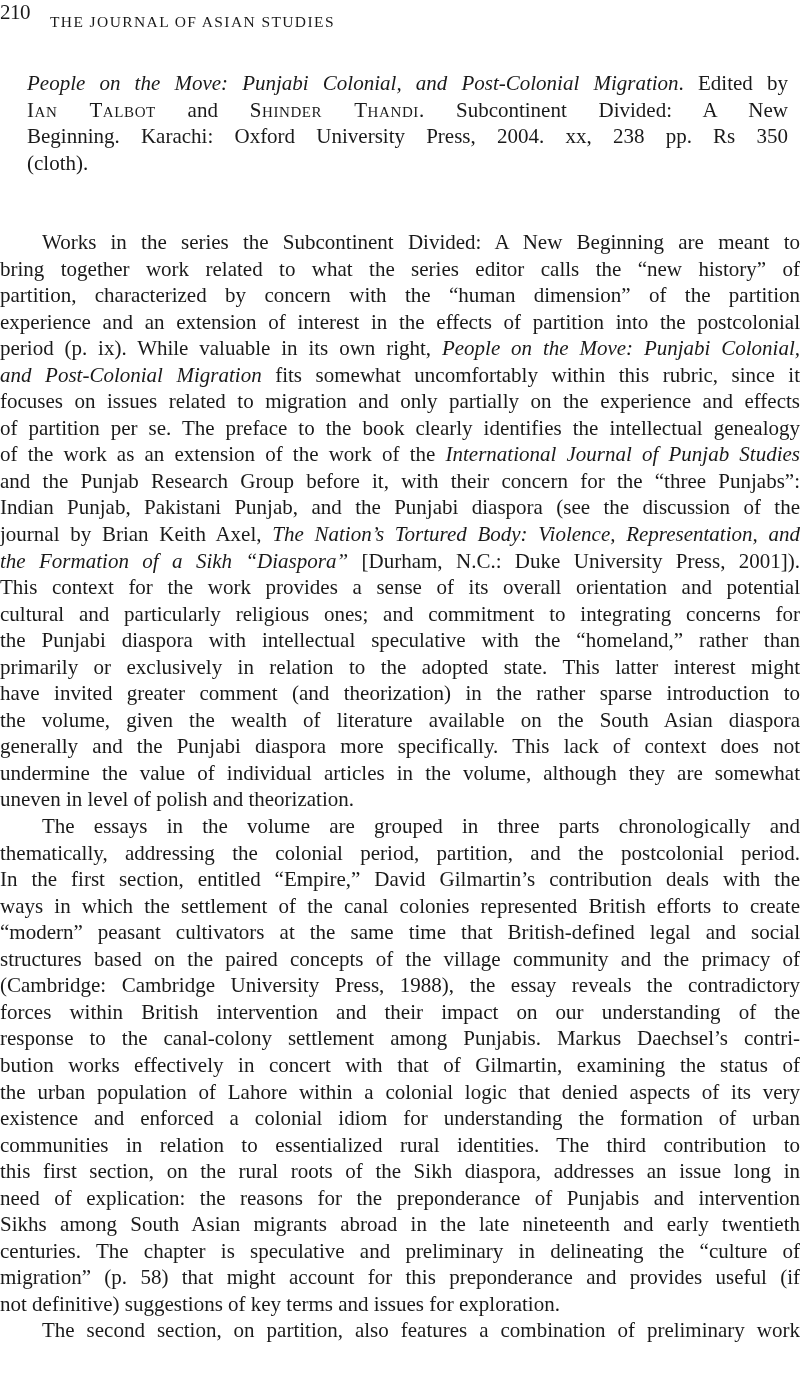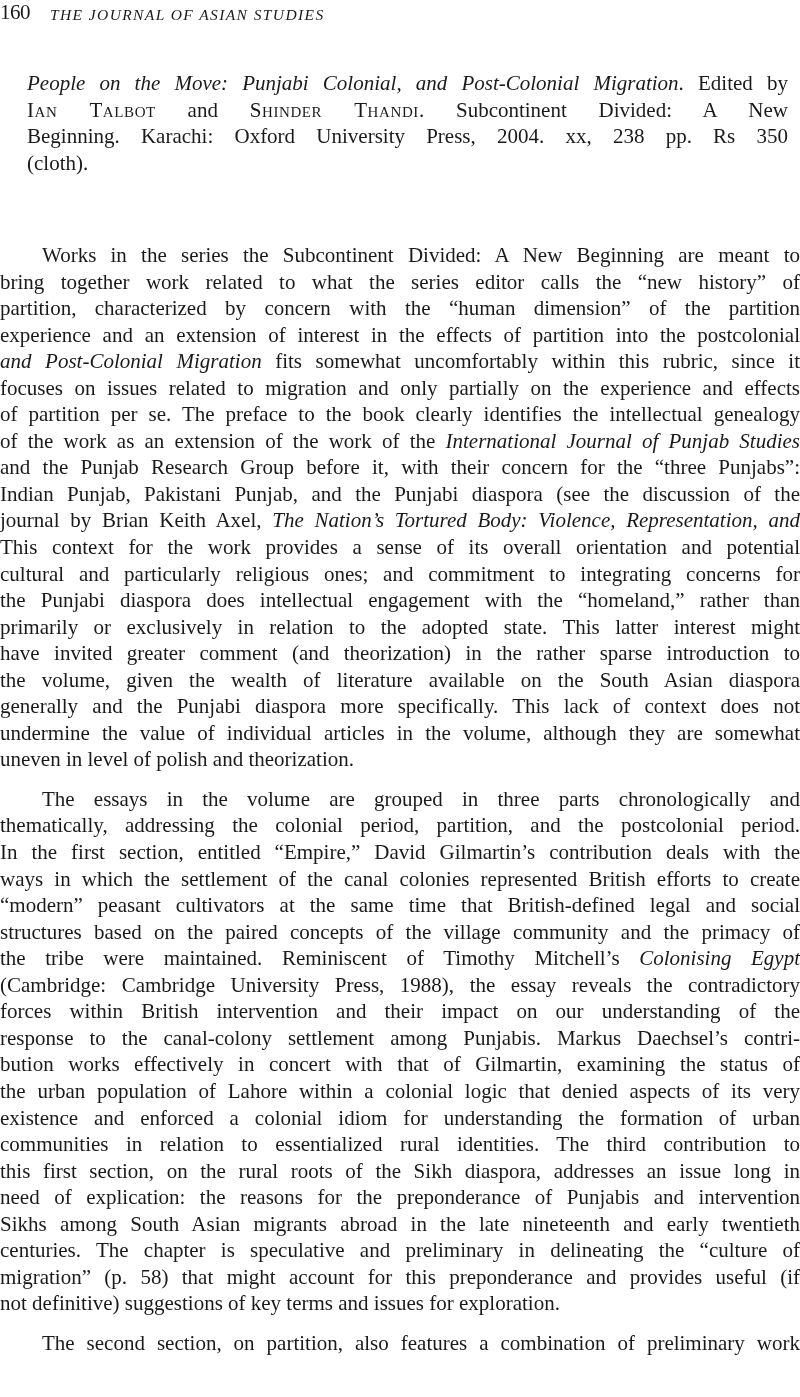--- a/index.html
+++ b/index.html
@@ -7,89 +7,90 @@
     width: 800px; height: 1397px; position: relative; overflow: hidden;
     font-family: "Liberation Serif", "DejaVu Serif", serif;
     color: #1a1a1a;
   }
   .running-head {
     position: absolute; left: 0; top: 0; width: 800px; height: 26px;
     font-size: 20px; line-height: 24px;
   }
   .page-num { position: absolute; left: 0; top: 0; font-size: 21px; letter-spacing: -0.5px; }
   .journal-title {
-    position: absolute; left: 50px; top: 3px; font-size: 15.5px;
-    letter-spacing: 1.4px; text-transform: uppercase; font-style: italic;
+    position: absolute; left: 50px; top: 10px; font-size: 15.5px;
+    letter-spacing: 1.4px; text-transform: uppercase;
   }
   .citation {
     position: absolute; left: 27px; top: 70px; width: 761px;
     font-size: 21px; line-height: 26.7px;
   }
   .body {
     position: absolute; left: 0; top: 229px; width: 800px;
     font-size: 21px; line-height: 26.55px;
   }
   .ln {
     display: block; white-space: nowrap; text-align: justify; text-align-last: justify;
     height: 26.55px; overflow: visible;
   }
   .citation .ln { height: 26.7px; }
   .ln.last { text-align-last: left; }
-  .ln.indent { padding-left: 42px; margin-top: 13px; }
+  .ln.indent { padding-left: 42px; }
   .citation .ln { width: 761px; }
   .body .ln { width: 800px; box-sizing: border-box; }
   i, .it { font-style: italic; }
   .sc { font-variant: small-caps; letter-spacing: 0.6px; }
 </style>
 </head>
 <body>
 
 <header class="running-head">
-  <span class="page-num">160</span>
+  <span class="page-num">210</span>
   <span class="journal-title">THE JOURNAL OF ASIAN STUDIES</span>
 </header>
 
 <section class="citation" id="citation">
     <span class="ln"><span class="it">People on the Move: Punjabi Colonial, and Post-Colonial Migration</span><span>. Edited by</span></span>
     <span class="ln"><span class="sc">Ian Talbot</span><span> and </span><span class="sc">Shinder Thandi</span><span>. Subcontinent Divided: A New</span></span>
     <span class="ln"><span>Beginning. Karachi: Oxford University Press, 2004. xx, 238 pp. Rs 350</span></span>
     <span class="ln last"><span>(cloth).</span></span>
   </section>
 
 <article class="body" id="body">
     <div class="para">
       <span class="ln indent"><span>Works in the series the Subcontinent Divided: A New Beginning are meant to</span></span>
       <span class="ln"><span>bring together work related to what the series editor calls the “new history” of</span></span>
       <span class="ln"><span>partition, characterized by concern with the “human dimension” of the partition</span></span>
       <span class="ln"><span>experience and an extension of interest in the effects of partition into the postcolonial</span></span>
+      <span class="ln"><span>period (p. ix). While valuable in its own right, </span><span class="it">People on the Move: Punjabi Colonial,</span></span>
       <span class="ln"><span class="it">and Post-Colonial Migration</span><span> fits somewhat uncomfortably within this rubric, since it</span></span>
       <span class="ln"><span>focuses on issues related to migration and only partially on the experience and effects</span></span>
       <span class="ln"><span>of partition per se. The preface to the book clearly identifies the intellectual genealogy</span></span>
       <span class="ln"><span>of the work as an extension of the work of the </span><span class="it">International Journal of Punjab Studies</span></span>
       <span class="ln"><span>and the Punjab Research Group before it, with their concern for the “three Punjabs”:</span></span>
       <span class="ln"><span>Indian Punjab, Pakistani Punjab, and the Punjabi diaspora (see the discussion of the</span></span>
       <span class="ln"><span>journal by Brian Keith Axel, </span><span class="it">The Nation’s Tortured Body: Violence, Representation, and</span></span>
+      <span class="ln"><span class="it">the Formation of a Sikh “Diaspora”</span><span> [Durham, N.C.: Duke University Press, 2001]).</span></span>
       <span class="ln"><span>This context for the work provides a sense of its overall orientation and potential</span></span>
       <span class="ln"><span>cultural and particularly religious ones; and commitment to integrating concerns for</span></span>
-      <span class="ln"><span>the Punjabi diaspora does intellectual engagement with the “homeland,” rather than</span></span>
+      <span class="ln"><span>the Punjabi diaspora with intellectual speculative with the “homeland,” rather than</span></span>
       <span class="ln"><span>primarily or exclusively in relation to the adopted state. This latter interest might</span></span>
       <span class="ln"><span>have invited greater comment (and theorization) in the rather sparse introduction to</span></span>
       <span class="ln"><span>the volume, given the wealth of literature available on the South Asian diaspora</span></span>
       <span class="ln"><span>generally and the Punjabi diaspora more specifically. This lack of context does not</span></span>
       <span class="ln"><span>undermine the value of individual articles in the volume, although they are somewhat</span></span>
       <span class="ln last"><span>uneven in level of polish and theorization.</span></span>
     </div>
     <div class="para">
       <span class="ln indent"><span>The essays in the volume are grouped in three parts chronologically and</span></span>
       <span class="ln"><span>thematically, addressing the colonial period, partition, and the postcolonial period.</span></span>
       <span class="ln"><span>In the first section, entitled “Empire,” David Gilmartin’s contribution deals with the</span></span>
       <span class="ln"><span>ways in which the settlement of the canal colonies represented British efforts to create</span></span>
       <span class="ln"><span>“modern” peasant cultivators at the same time that British-defined legal and social</span></span>
       <span class="ln"><span>structures based on the paired concepts of the village community and the primacy of</span></span>
-      <span class="ln"><span>the tribe were maintained. Reminiscent of Timothy Mitchell’s </span><span class="it">Colonising Egypt</span></span>
       <span class="ln"><span>(Cambridge: Cambridge University Press, 1988), the essay reveals the contradictory</span></span>
       <span class="ln"><span>forces within British intervention and their impact on our understanding of the</span></span>
       <span class="ln"><span>response to the canal-colony settlement among Punjabis. Markus Daechsel’s contri-</span></span>
       <span class="ln"><span>bution works effectively in concert with that of Gilmartin, examining the status of</span></span>
       <span class="ln"><span>the urban population of Lahore within a colonial logic that denied aspects of its very</span></span>
       <span class="ln"><span>existence and enforced a colonial idiom for understanding the formation of urban</span></span>
       <span class="ln"><span>communities in relation to essentialized rural identities. The third contribution to</span></span>
       <span class="ln"><span>this first section, on the rural roots of the Sikh diaspora, addresses an issue long in</span></span>
       <span class="ln"><span>need of explication: the reasons for the preponderance of Punjabis and intervention</span></span>
       <span class="ln"><span>Sikhs among South Asian migrants abroad in the late nineteenth and early twentieth</span></span>

